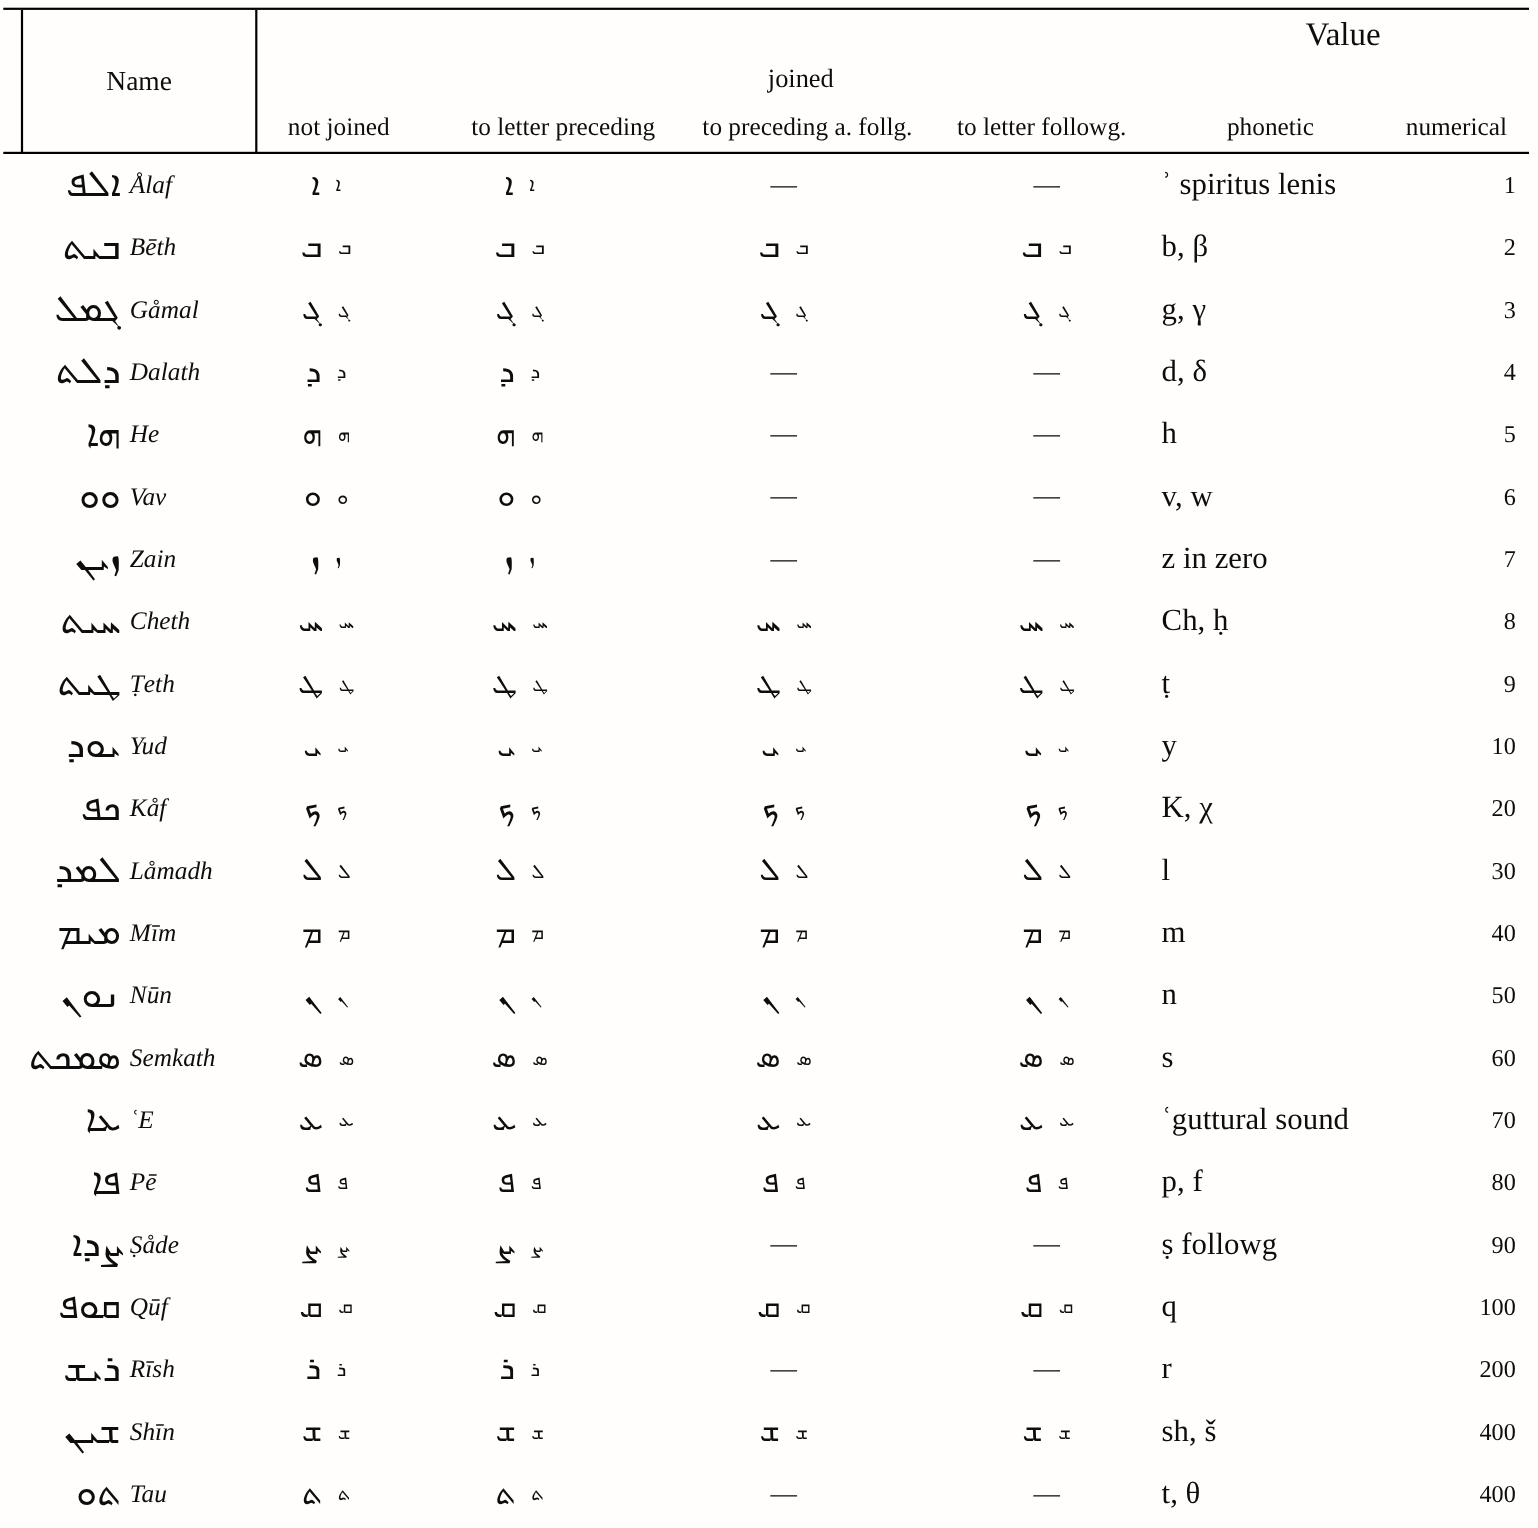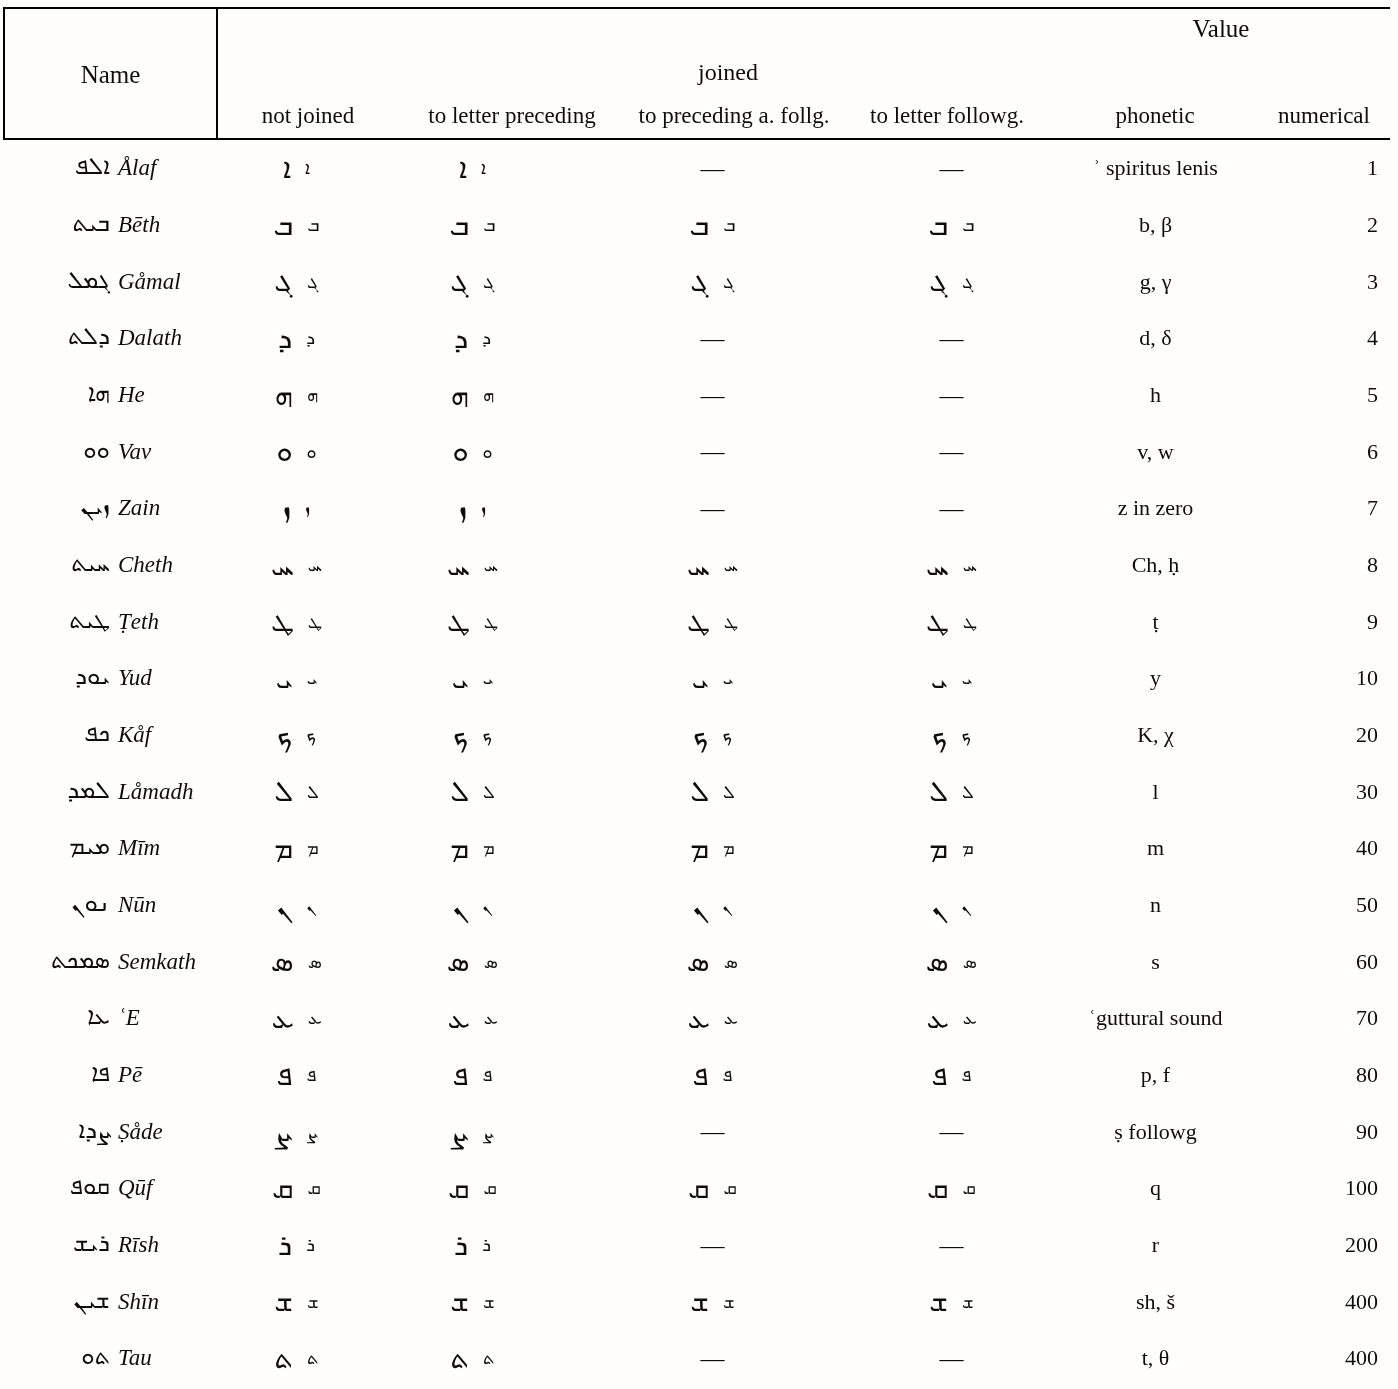--- a/index.html
+++ b/index.html
@@ -17,35 +17,35 @@
   }
   
   .header{
     position:absolute; left:3px; top:7px;
     width:1387px; height:133px;
     border-top:2px solid #000;
     border-bottom:2px solid #000;
     box-sizing:border-box;
   }
   .name-cell{
-    position:absolute; left:0; top:0;
+    position:absolute; left:16px; top:0;
     width:215px; height:131px;
     border-left:2px solid #000;
     border-right:2px solid #000;
     box-sizing:border-box;
     display:flex; align-items:center; justify-content:center;
     font-size:25px;
   }
   .form-label{
     position:absolute; left:215px; top:6px; width:834px;
     text-align:center; font-size:25px;
   }
   .value-label{
     position:absolute; left:1049px; top:6px; width:338px;
-    text-align:center; font-size:25px;
+    text-align:center; font-size:30px;
   }
   .joined-label{
     position:absolute; left:395px; top:50px; width:660px;
     text-align:center; font-size:24px;
   }
   .subrow{
     position:absolute; left:215px; top:93px; width:1172px;
     display:flex; font-size:23px; line-height:1.2;
   }
   .subrow span{display:block; text-align:center; white-space:nowrap;}
@@ -60,40 +60,40 @@
   .row{
     display:flex; align-items:center;
     height:56.68px; width:1398px;
   }
   .cell{box-sizing:border-box;}
   .name{
     width:218px; display:flex; align-items:center; justify-content:flex-end;
     padding-right:5px;
   }
   .syr{
-    font-size:24px; line-height:1;
-    font-family:Liberation Mono, monospace;
+    font-size:34px; line-height:1;
+    font-family:Liberation Serif, serif;
     direction:rtl;
   }
   .translit{
     font-style:italic; font-size:23px;
     min-width:95px; margin-left:8px; text-align:left;
     white-space:nowrap;
   }
   .form{display:flex; align-items:center; justify-content:center;}
   .c1{width:157px;}
   .c2{width:195px;}
   .c3{width:285px;}
   .c4{width:193px;}
   .g-serto{font-size:29px; line-height:1;}
   .g-east{font-size:18px; line-height:1; margin-left:14px;}
   .dash{font-size:24px;}
   .phon{
-    width:207px; font-size:22px; padding-left:8px;
-    white-space:nowrap; text-align:center;
+    width:207px; font-size:28px; padding-left:8px;
+    white-space:nowrap; text-align:left;
   }
   .num{
     width:123px; font-size:22px; text-align:right;
   }
 </style>
 </head>
 <body>
 
 <div class="page">
 

